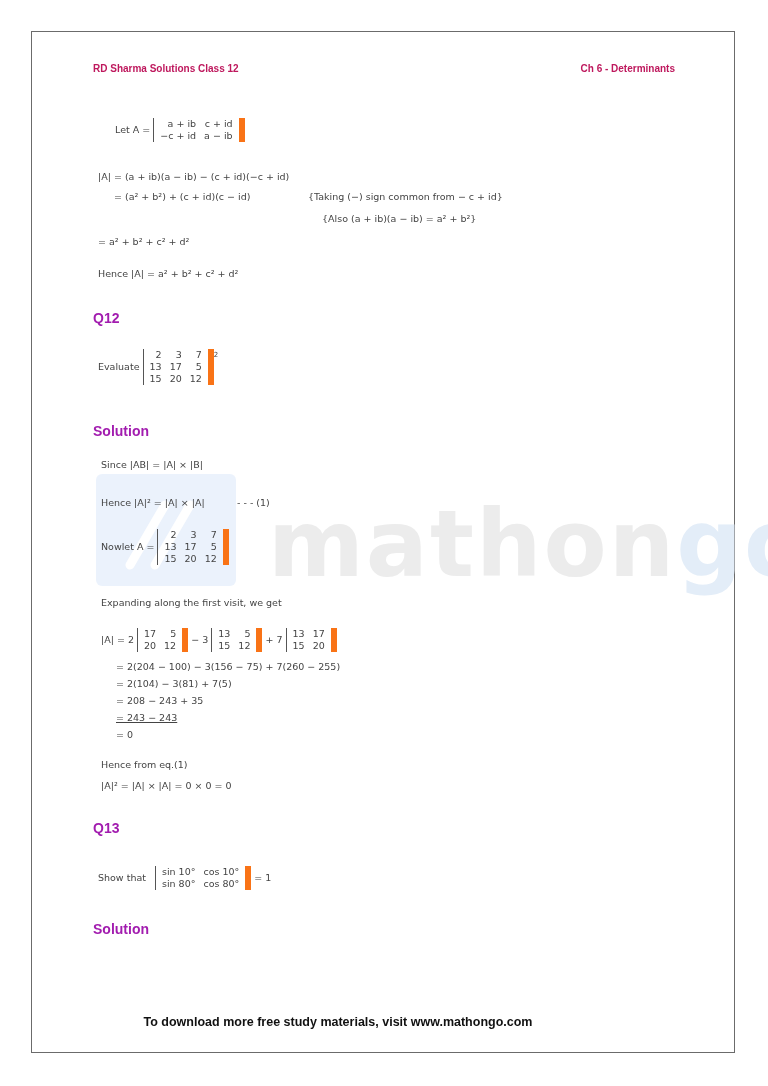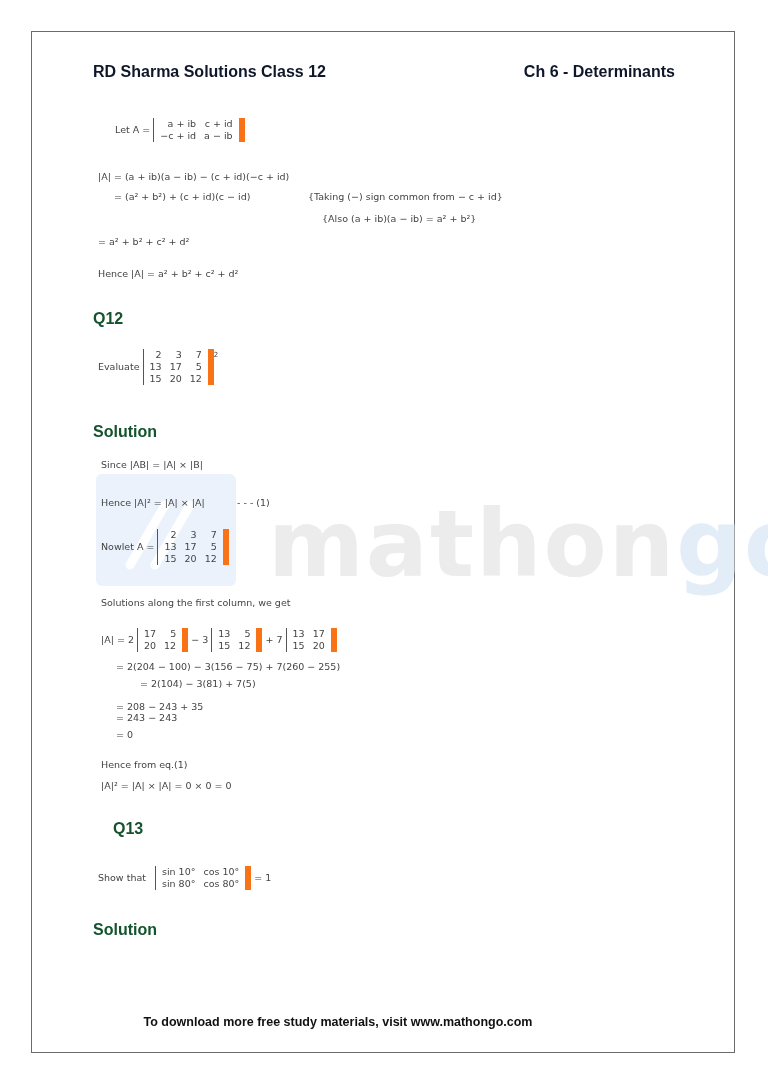--- a/index.html
+++ b/index.html
@@ -1,22 +1,22 @@
 <!DOCTYPE html>
 <html><head>
 <meta charset="utf-8">
 <style>
   html, body { margin: 0; padding: 0; background: #ffffff; }
   body { width: 768px; height: 1086px; position: relative; overflow: hidden; font-family: "DejaVu Sans", sans-serif; color: #333; }
   .page { position: absolute; left: 31px; top: 31px; width: 704px; height: 1022px; border: 1px solid #6b6b6b; box-sizing: border-box; }
-  .hdr { position: absolute; top: 63px; font-family: "Liberation Sans", sans-serif; font-weight: bold; font-size: 16px; color: #0f172a; }
+  .hdr { position: absolute; top: 63px; font-family: "Liberation Sans", sans-serif; font-weight: bold; font-size: 10px; color: #be185d; }
   .hdr-left { left: 93px; }
   .hdr-right { right: 93px; }
   .footer { position: absolute; top: 1015px; left: 0; width: 676px; text-align: center; font-family: "Liberation Sans", sans-serif; font-weight: bold; font-size: 12.5px; color: #111; }
-  .q-head { position: absolute; left: 93px; font-family: "Liberation Sans", sans-serif; font-weight: bold; font-size: 16px; color: #14532d; }
+  .q-head { position: absolute; left: 93px; font-family: "Liberation Sans", sans-serif; font-weight: bold; font-size: 14px; color: #a21caf; }
   .m { position: absolute; font-size: 9.5px; color: #444; white-space: nowrap; line-height: 13px; }
   .det { display: inline-block; vertical-align: middle; border-left: 1px solid #555; border-right: 6px solid #f97316; padding: 0 2px; line-height: 12px; }
   .det table { border-collapse: collapse; }
   .det td { padding: 0 4px; text-align: right; font-size: 9.5px; }
   sup { font-size: 7px; }
   .wm-box { position: absolute; left: 96px; top: 474px; width: 140px; height: 112px; background: #e8f0fb; opacity: 0.85; border-radius: 6px; }
   .wm-slash { position: absolute; left: 120px; top: 500px; width: 90px; height: 70px; }
   .wm-text { position: absolute; left: 268px; top: 495px; font-family: "DejaVu Sans", sans-serif; font-weight: bold; font-size: 92px; letter-spacing: 2px; color: #ececec; line-height: 100px; }
   .wm-text .go { color: #e3edf8; }
 </style>
@@ -106,21 +106,21 @@
           </tr>
       <tr>
             <td>15</td>
             <td>20</td>
             <td>12</td>
           </tr>
     </tbody>
       </table>
   </span>
 </div>
-<div class="m" style="left:101px; top:596px;">Solutions along the first column, we get</div>
+<div class="m" style="left:101px; top:596px;">Expanding along the first visit, we get</div>
 
 <div class="m" style="left:101px; top:628px;">
   <span>|A| = 2</span>
   <span class="det">
     <table>
       <tbody>
           <tr>
             <td>17</td>
             <td>5</td>
           </tr>
@@ -156,28 +156,28 @@
           </tr>
       <tr>
             <td>15</td>
             <td>20</td>
           </tr>
     </tbody>
       </table>
   </span>
 </div>
 <div class="m" style="left:116px; top:660px;">= 2(204 − 100) − 3(156 − 75) + 7(260 − 255)</div>
-<div class="m" style="left:116px; top:677px;margin-left:24px;">= 2(104) − 3(81) + 7(5)</div>
-<div class="m" style="left:116px; top:694px;margin-top:6px;">= 208 − 243 + 35</div>
-<div class="m" style="left:116px; top:711px;">= 243 − 243</div>
+<div class="m" style="left:116px; top:677px;">= 2(104) − 3(81) + 7(5)</div>
+<div class="m" style="left:116px; top:694px;">= 208 − 243 + 35</div>
+<div class="m" style="left:116px; top:711px;text-decoration:underline;">= 243 − 243</div>
 <div class="m" style="left:116px; top:728px;">= 0</div>
 <div class="m" style="left:101px; top:758px;">Hence from eq.(1)</div>
 <div class="m" style="left:101px; top:779px;">|A|² = |A| × |A| = 0 × 0 = 0</div>
 
-<div class="q-head" style="top:820px;margin-left:20px;">Q13</div>
+<div class="q-head" style="top:820px;">Q13</div>
 <div class="m" style="left:98px; top:866px;">
   <span>Show that</span>
   <span class="det" style="margin-left:6px;">
     <table>
       <tbody>
           <tr>
             <td style="text-align:right;">sin 10°</td>
             <td style="text-align:left;margin-left:32px;">cos 10°</td>
           </tr>
       <tr>

